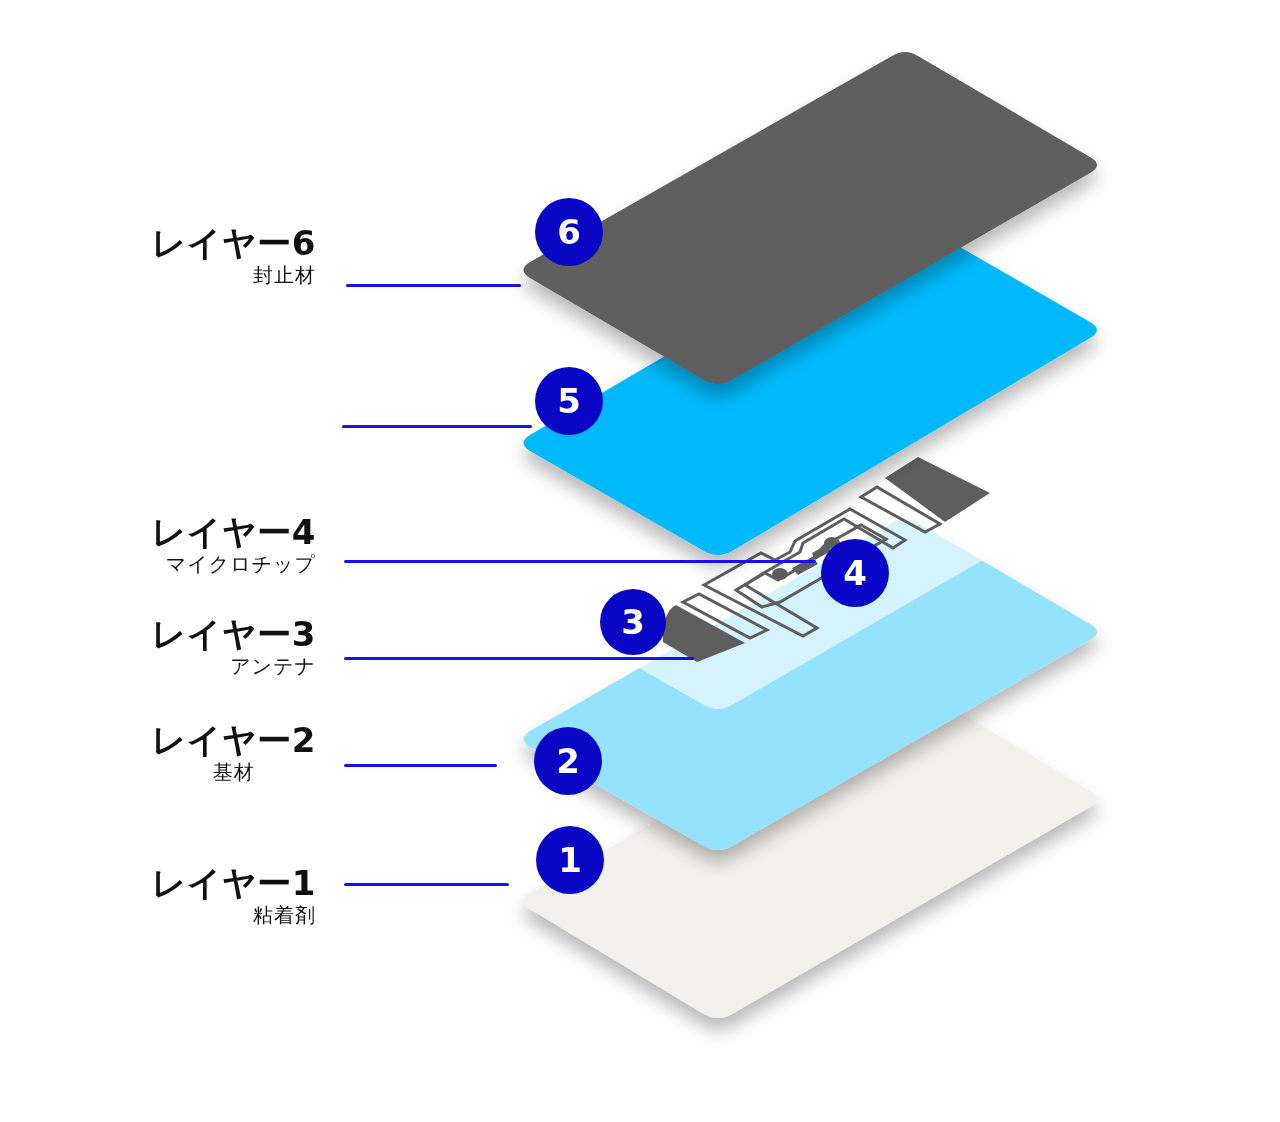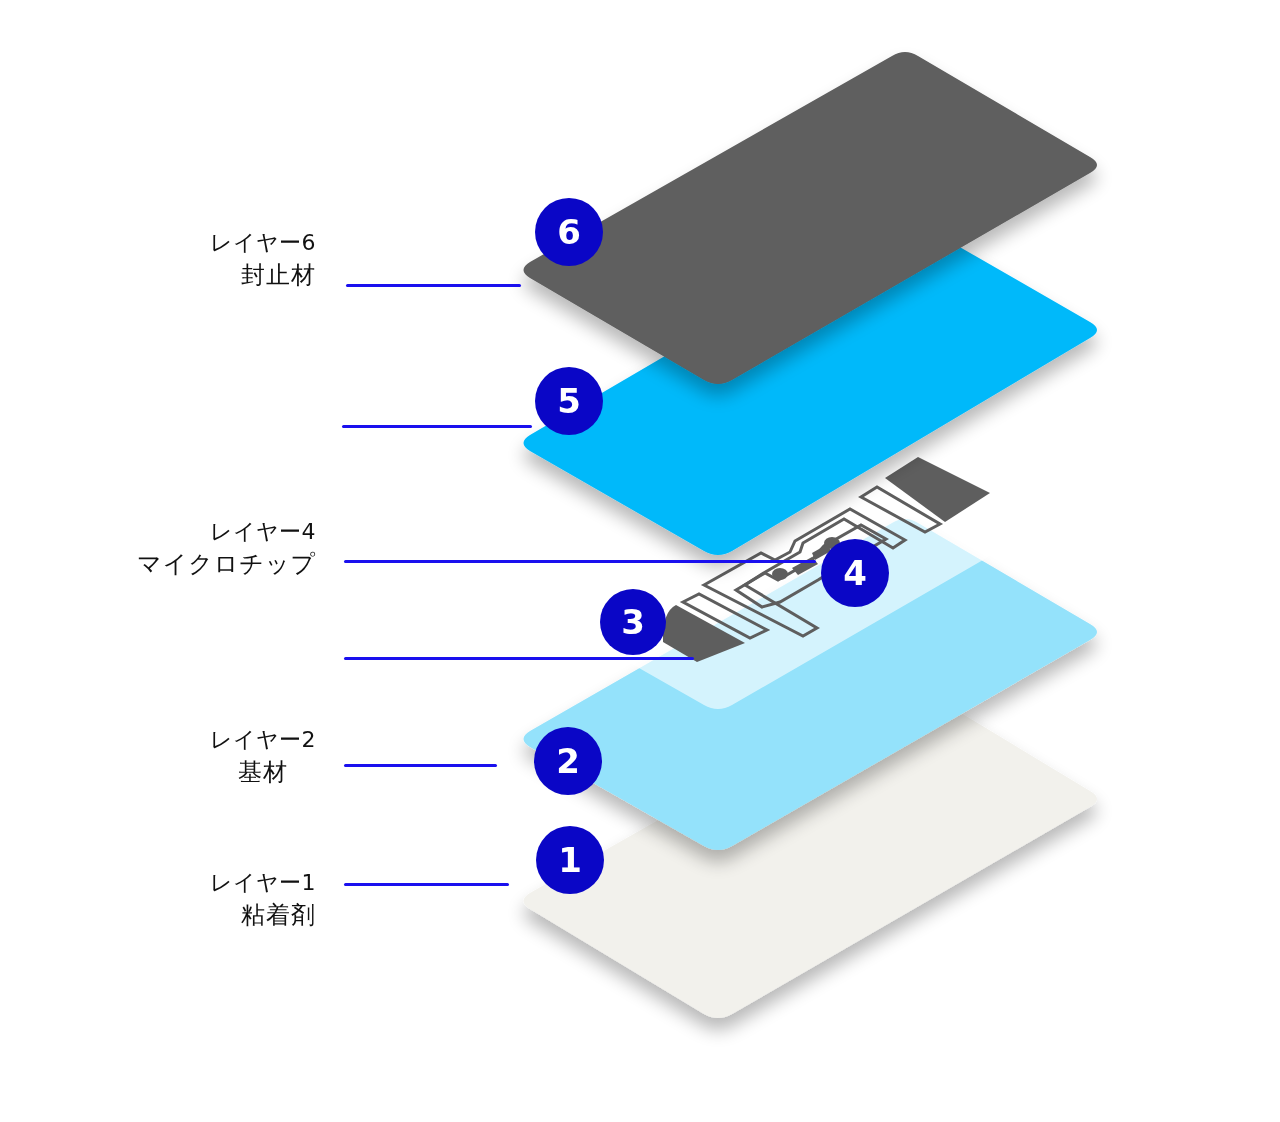--- a/index.html
+++ b/index.html
@@ -1,21 +1,21 @@
 <!DOCTYPE html>
 <html><head>
 <meta charset="utf-8">
 <style>
   html, body { margin: 0; padding: 0; background: #ffffff; }
   body { width: 1280px; height: 1122px; position: relative; overflow: hidden;
          font-family: "DejaVu Sans", "Liberation Sans", sans-serif; }
   #stage { position: absolute; left: 0; top: 0; width: 1280px; height: 1122px; }
   .label { position: absolute; right: 964px; text-align: right; color: #111; white-space: nowrap; }
-  .label .title { font-weight: normal; font-size: 22px; line-height: 32px; letter-spacing: 0.5px; }
-  .label .sub { font-size: 24px; line-height: 32px; letter-spacing: 1px; }
+  .label .title { font-weight: bold; font-size: 34px; line-height: 32px; letter-spacing: 0.5px; }
+  .label .sub { font-size: 20px; line-height: 32px; letter-spacing: 1px; }
   .leader { position: absolute; height: 3px; background: #1a10ee; border-radius: 2px; }
   .badge { position: absolute; width: 68px; height: 68px; border-radius: 50%;
            background: #0a06c6; color: #ffffff; font-weight: bold; font-size: 34px;
            display: flex; align-items: center; justify-content: center;
            font-family: "DejaVu Sans", sans-serif; }
 </style>
 </head>
 <body>
 
 <div id="stage">
@@ -91,20 +91,24 @@
   <div class="badge" style="left:536px;top:826px;">1</div>
 
   <div class="label" style="top:227px;">
     <div class="title">レイヤー6</div>
     <div class="sub">封止材</div>
   </div>
   <div class="label" style="top:516px;">
     <div class="title">レイヤー4</div>
     <div class="sub">マイクロチップ</div>
   </div>
+  <div class="label" style="top:618px;">
+    <div class="title">レイヤー3</div>
+    <div class="sub">アンテナ</div>
+  </div>
   <div class="label" style="top:724px;text-align:center;">
     <div class="title">レイヤー2</div>
     <div class="sub">基材</div>
   </div>
   <div class="label" style="top:842px;margin-top:25px;">
     <div class="title">レイヤー1</div>
     <div class="sub">粘着剤</div>
   </div>
 </div>
 

